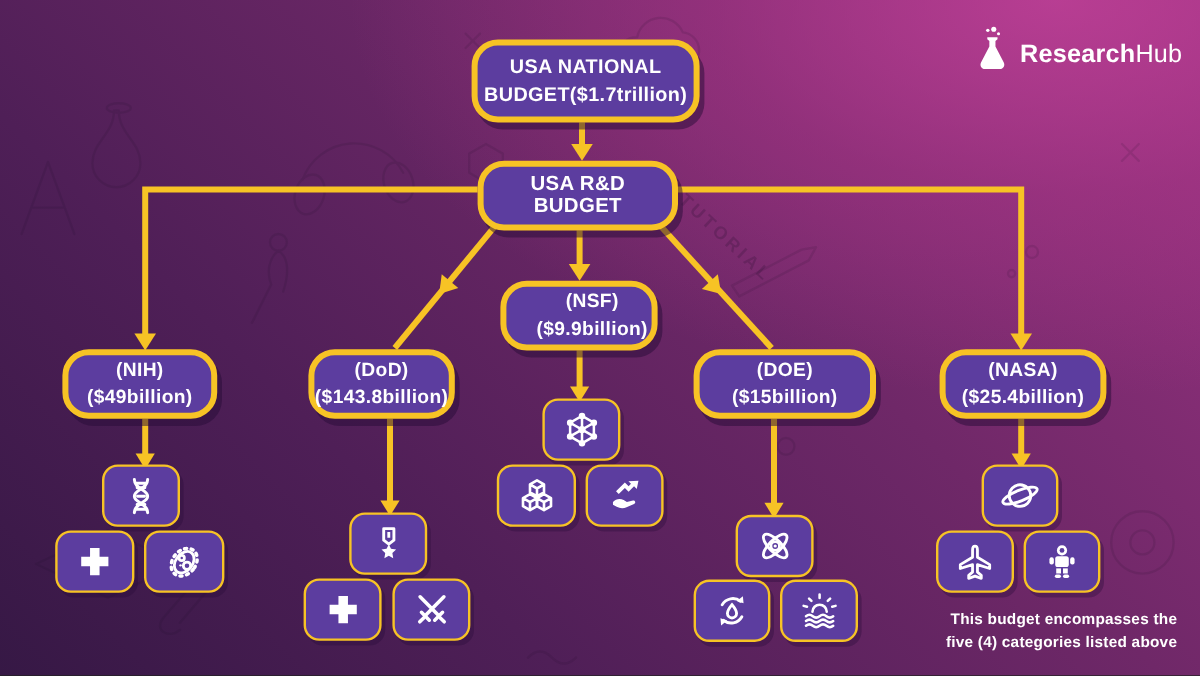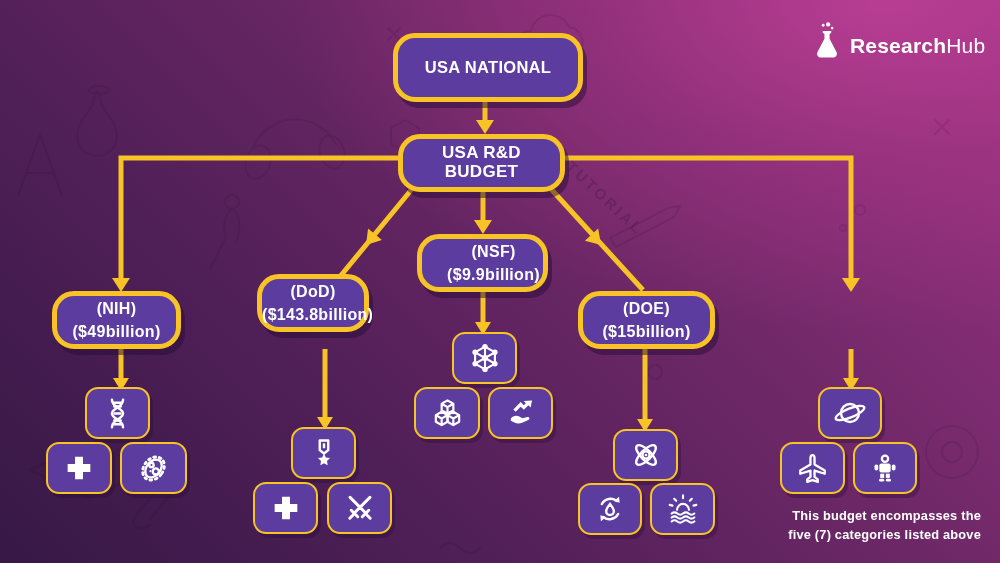--- a/index.html
+++ b/index.html
@@ -18,23 +18,23 @@
     background:#5C3D9F;border:5px solid #F7C325;border-radius:22px;
     color:#fff;font-weight:bold;text-align:center;
     display:flex;flex-direction:column;justify-content:center;gap:5px;
     box-shadow:4px 6px 0 rgba(40,12,56,.5);
     letter-spacing:.3px;
   }
   .node .nl{line-height:1.1;}
   .node-root{left:393px;top:33px;width:190px;height:69px;font-size:16.5px;}
   .node-rnd{left:398px;top:134px;width:167px;height:58px;font-size:17px;}
   .node-nih{left:52px;top:291px;width:129px;height:58px;font-size:16px;}
-  .node-dod{left:257px;top:274px;width:112px;height:58px;font-size:16px;}
+  .node-dod{left:257px;top:291px;width:122px;height:58px;font-size:16px;}
   .node-nsf{left:417px;top:234px;width:131px;height:58px;font-size:16px;padding-left:22px;}
-  .node-doe{left:578px;top:291px;width:137px;height:58px;font-size:16px;}
+  .node-doe{left:578px;top:291px;width:152px;height:58px;font-size:16px;}
   .node-nasa{left:783px;top:291px;width:139px;height:58px;font-size:16px;}
   .icon-box{
     position:absolute;z-index:2;box-sizing:border-box;
     width:65px;height:52px;background:#5C3D9F;
     border:2.5px solid #F7C325;border-radius:13px;
     display:flex;align-items:center;justify-content:center;
     box-shadow:3px 4px 0 rgba(40,12,56,.35);
   }
   .logo{position:absolute;z-index:3;left:810px;top:20px;display:flex;align-items:center;color:#fff;}
   .logo-text{font-size:21px;letter-spacing:.2px;margin-left:6px;margin-top:8px;}
@@ -114,39 +114,44 @@
         <circle cx="12.8" cy="1.6" r="1.5"></circle>
         <circle cx="15.6" cy="4.2" r=".9"></circle>
         <path d="M9 6.2h6v1.3l-1.2.9v3.3l4.9 9.4c.9 1.8-.3 3.9-2.3 3.9H7.6c-2 0-3.2-2.1-2.3-3.9l4.9-9.4V8.4L9 7.5z"></path>
       </g>
     </svg>
     <div class="logo-text"><b>Research</b><span>Hub</span></div>
   </div>
 
   <div class="node node-root">
     <div class="nl">USA NATIONAL</div>
+    <div class="nl">BUDGET($1.7trillion)</div>
   </div>
   <div class="node node-rnd">
     <div class="nl">USA R&amp;D BUDGET</div>
   </div>
   <div class="node node-nih">
     <div class="nl">(NIH)</div>
     <div class="nl">($49billion)</div>
   </div>
   <div class="node node-dod">
     <div class="nl">(DoD)</div>
     <div class="nl">($143.8billion)</div>
   </div>
   <div class="node node-nsf">
     <div class="nl">(NSF)</div>
     <div class="nl">($9.9billion)</div>
   </div>
   <div class="node node-doe">
     <div class="nl">(DOE)</div>
     <div class="nl">($15billion)</div>
+  </div>
+  <div class="node node-nasa">
+    <div class="nl">(NASA)</div>
+    <div class="nl">($25.4billion)</div>
   </div>
 
   <div class="icon-box" style="left:85px;top:387px">
     <svg width="35" height="35" viewBox="0 0 24 24" stroke="#fff" fill="none" stroke-width="1.7" stroke-linecap="round" stroke-linejoin="round">
       <path d="M8.2 2.5c0 5.5 7.6 5.7 7.6 9.5 0 3.8-7.6 4-7.6 9.5"></path>
       <path d="M15.8 2.5c0 5.5-7.6 5.7-7.6 9.5 0 3.8 7.6 4 7.6 9.5"></path>
       <path d="M9 4.6h6M9.8 7.2h4.4M10 12h4M9.8 16.8h4.4M9 19.4h6"></path>
     </svg>
   </div>
   <div class="icon-box" style="left:46px;top:442px;width:66px">
@@ -264,16 +269,16 @@
         <rect x="12.6" y="16" width="2.8" height="3"></rect>
         <rect x="7.8" y="19.6" width="3.6" height="2" rx="1"></rect>
         <rect x="12.6" y="19.6" width="3.6" height="2" rx="1"></rect>
       </g>
       <circle cx="12" cy="5.4" r="1.4" fill="#5C3D9F" stroke="none"></circle>
     </svg>
   </div>
 
   <div class="footnote">
     <div>This budget encompasses  the</div>
-    <div>five (7)  categories listed above</div>
+    <div>five (4)  categories listed above</div>
   </div>
 
 </div>
 
 </body></html>

